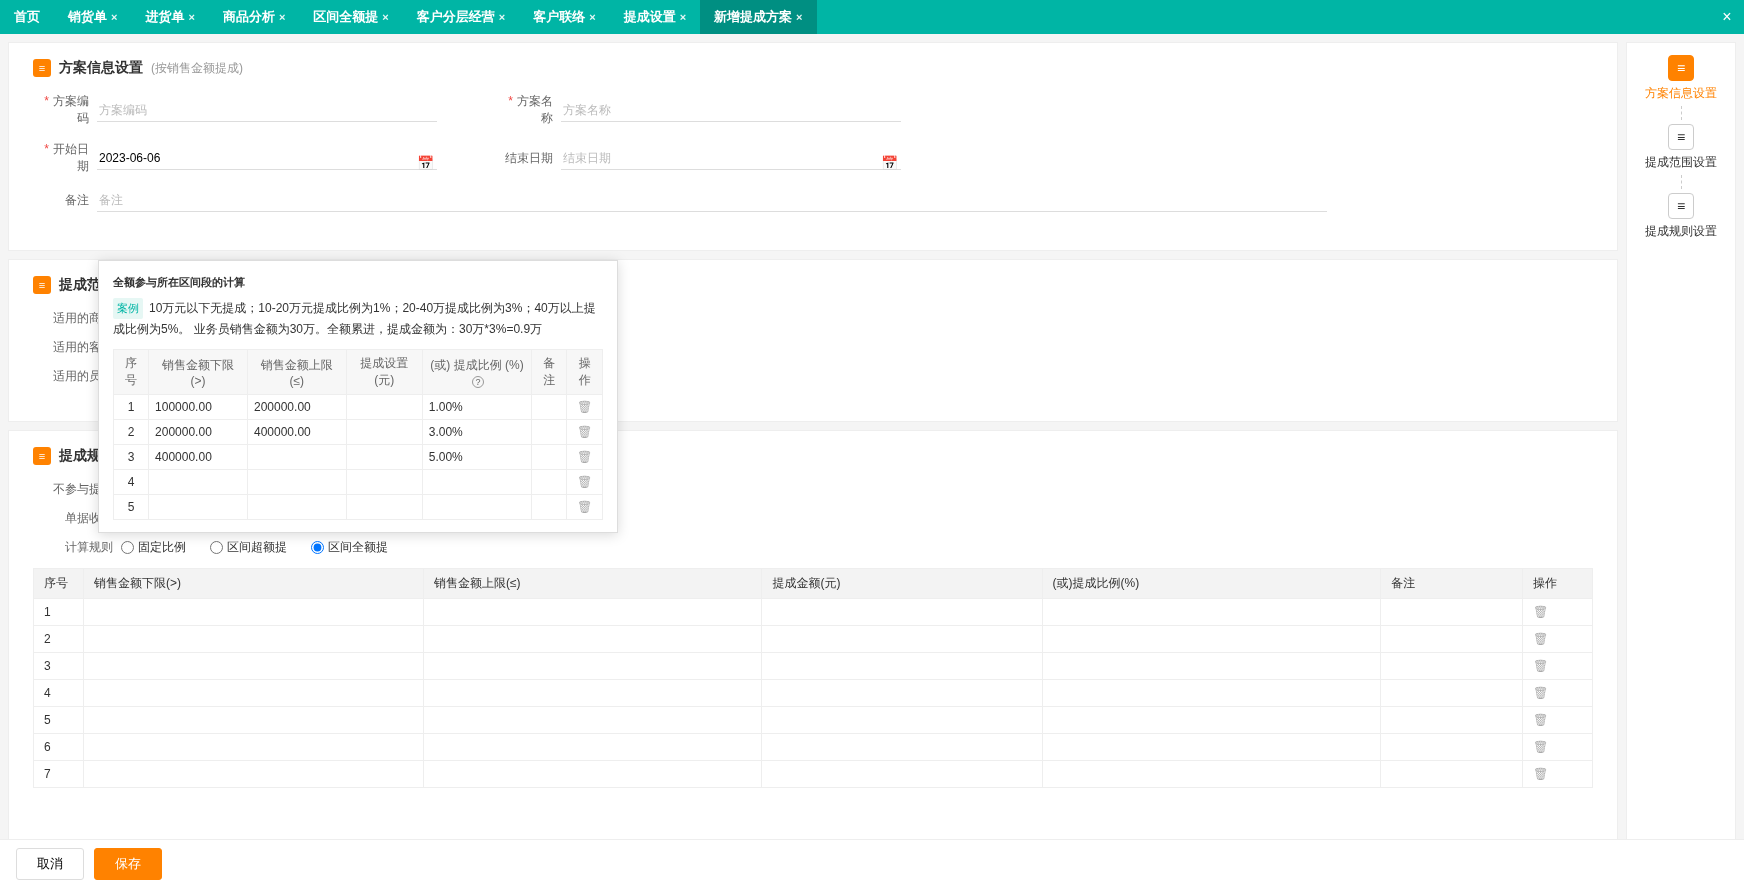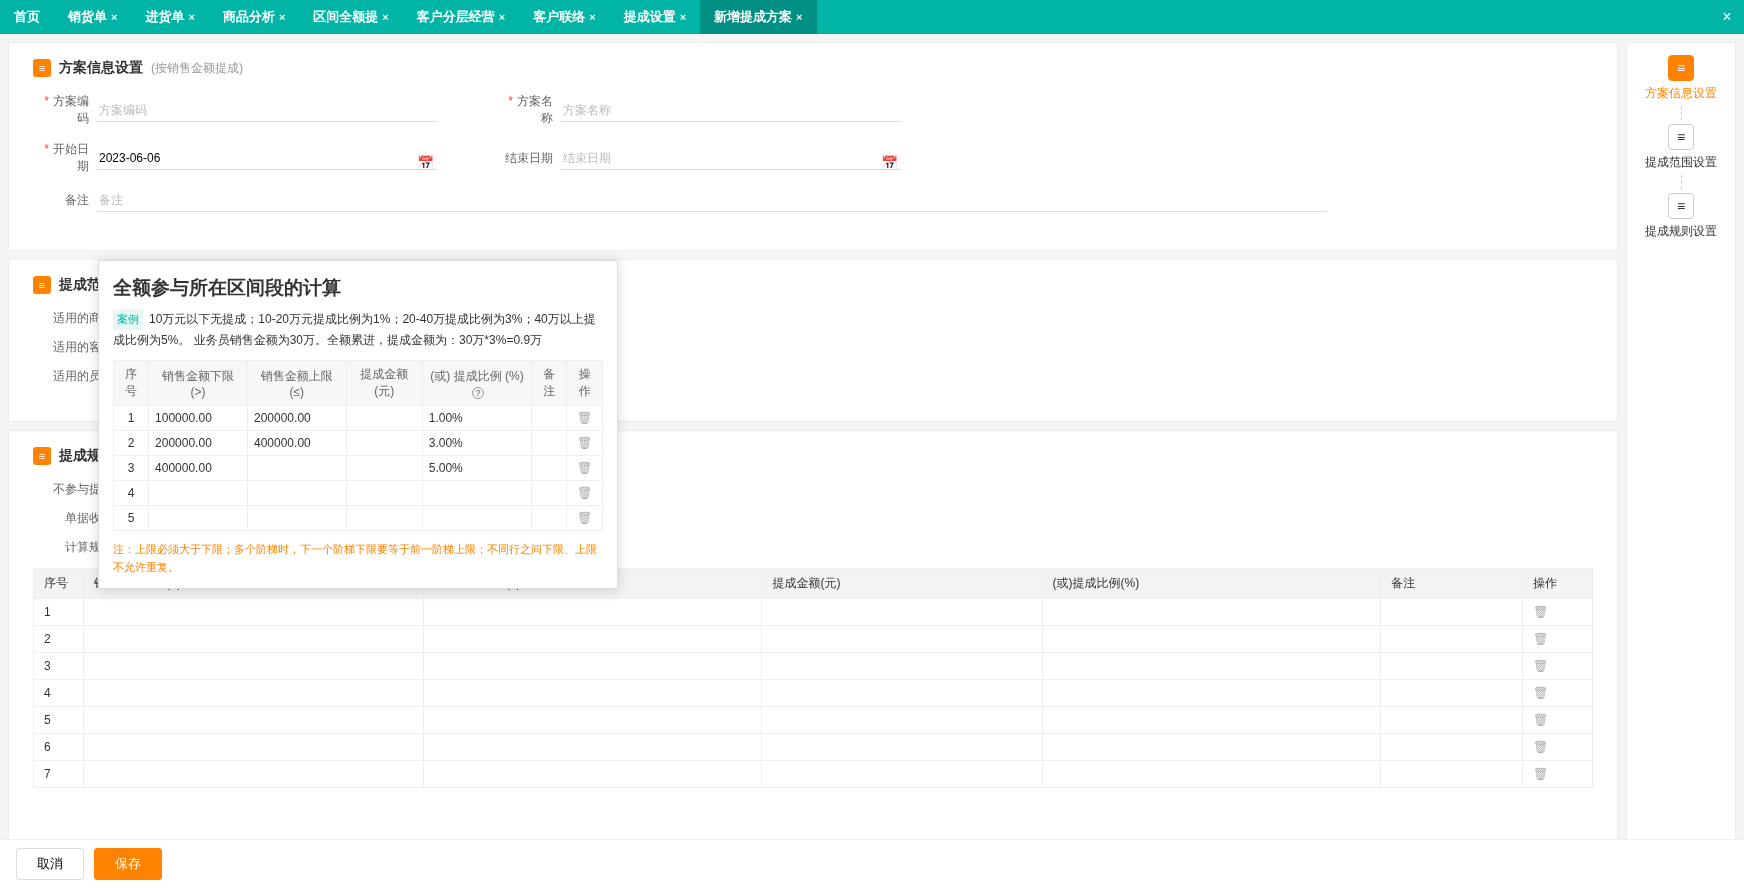--- a/index.html
+++ b/index.html
@@ -51,21 +51,21 @@
   position:absolute;
   left: 90px;
   top: 218px;
   width: 520px;
   background:#fff;
   border:1px solid #ddd;
   box-shadow: 0 2px 12px rgba(0,0,0,0.15);
   padding: 14px 14px 12px;
   z-index: 50;
 }
-.tip-title { font-weight:600; font-size:19px; margin-bottom:8px; }
+.tip-title { font-weight:600; font-size:11px; margin-bottom:8px; }
 .tip-text { font-size:12px; line-height:1.7; color:#333; }
 .tip-example-tag { display:inline-block; background:#e6f7f4; color:#00b5a5; padding:1px 4px; border-radius:2px; font-size:11px; margin-right:6px; }
 .tip-table { width:100%; border-collapse:collapse; margin-top:10px; font-size:12px; }
 .tip-table th, .tip-table td { border:1px solid #eee; padding:5px 6px; text-align:center; }
 .tip-table th { background:#f7f7f7; font-weight:normal; color:#666; }
 .tip-table td.num { text-align:left; padding-right:12px; }
 .tip-note { color:#ff8200; font-size:11px; margin-top:10px; line-height:1.6; }
 .qmark { display:inline-block; width:12px; height:12px; border:1px solid #999; border-radius:50%; font-size:9px; line-height:11px; text-align:center; margin-left:2px; }
 
 .footer { position:fixed; bottom:0; left:0; right:0; background:#fff; border-top:1px solid #eee; padding:8px 16px; display:flex; gap:10px; }
@@ -282,21 +282,21 @@
       <div class="tip-title">全额参与所在区间段的计算</div>
       <div class="tip-text">
         <span class="tip-example-tag">案例</span><span>10万元以下无提成；10-20万元提成比例为1%；20-40万提成比例为3%；40万以上提成比例为5%。 业务员销售金额为30万。全额累进，提成金额为：30万*3%=0.9万</span>
       </div>
       <table class="tip-table">
         <thead>
             <tr>
           <th>序号</th>
           <th>销售金额下限 (&gt;)</th>
           <th>销售金额上限 (≤)</th>
-          <th>提成金额 (元)</th>
+          <th>提成设置 (元)</th>
           <th><span>(或) 提成比例 (%)</span><span class="qmark">?</span></th>
           <th>备注</th>
           <th>操作</th>
         </tr>
           </thead>
         <tbody id="tip-tbody">
             <tr>
               <td>1</td>
               <td class="num">100000.00</td>
               <td class="num">200000.00</td>
@@ -336,21 +336,20 @@
               <td>5</td>
               <td class="num"></td>
               <td class="num"></td>
               <td class="num"></td>
               <td class="num"></td>
               <td></td>
               <td><span class="trash">🗑</span></td>
             </tr>
           </tbody>
       </table>
-      <div class="tip-note">注：上限必须大于下限；多个阶梯时，下一个阶梯下限要等于前一阶梯上限；不同行之间下限、上限不允许重复。</div>
     </div>
 
   </div>
 
   <div class="side-col">
     <div class="side-step active">
       <div class="side-icon">≡</div>
       <div>方案信息设置</div>
     </div>
     <div class="side-line"></div>

